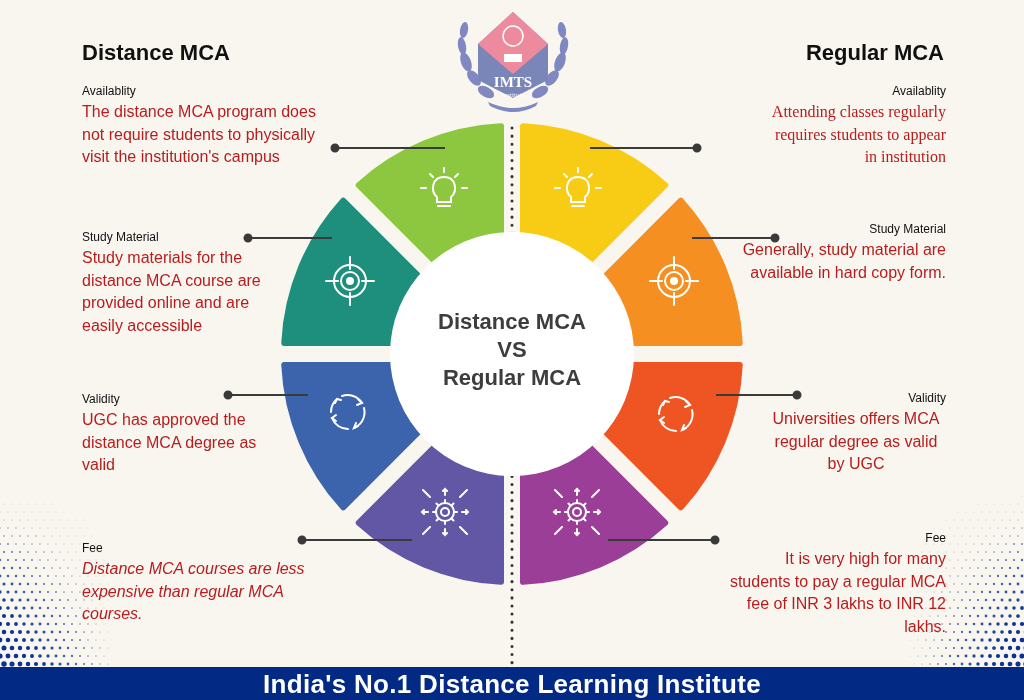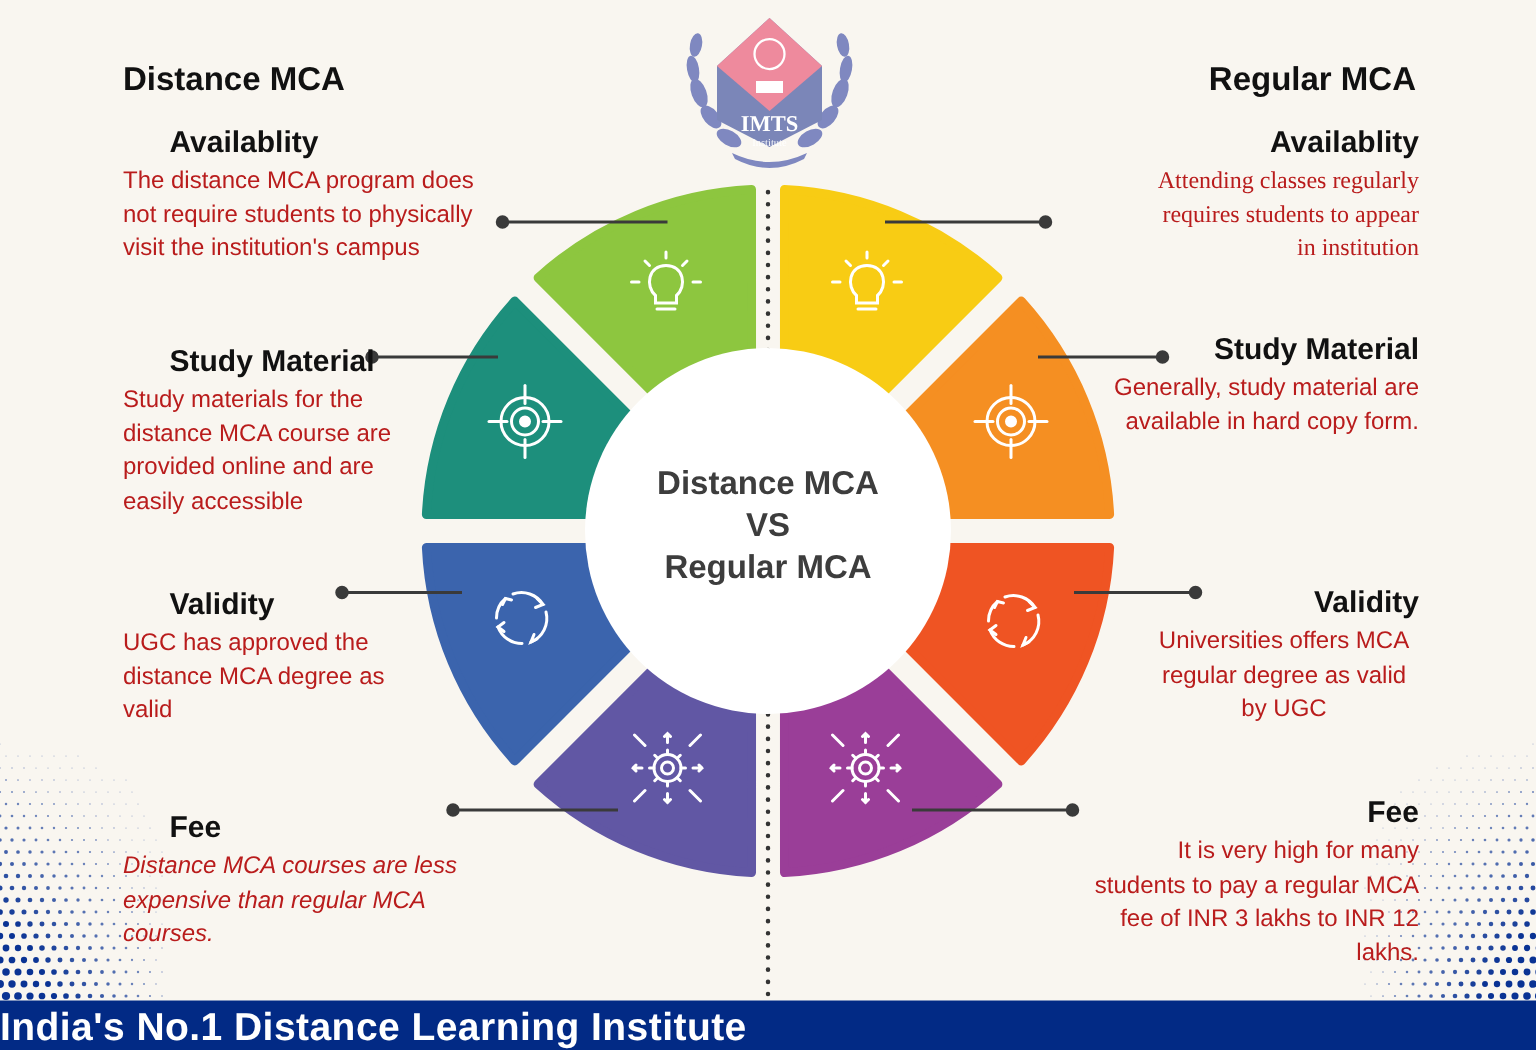--- a/index.html
+++ b/index.html
@@ -1,23 +1,23 @@
 <!DOCTYPE html>
 <html><head>
 <meta charset="utf-8">
 <style>
   html, body { margin:0; padding:0; }
   body { width:1024px; height:700px; background:#f9f6f0; position:relative; overflow:hidden; font-family:"Liberation Sans", "DejaVu Sans", sans-serif; color:#1c1c1c; }
   .abs { position:absolute; }
   .col-title { font-size:22px; font-weight:bold; color:#111; }
-  .item-h { font-size:20px; font-weight:bold; color:#111; margin-bottom:3px;margin-left:31px; }
+  .item-h { font-size:12px; font-weight:normal; color:#111; margin-bottom:3px; }
   .item-p { font-size:16px; line-height:22.5px; color:#b91c1c; }
   .left { left:82px; width:240px; text-align:left; }
   .right { right:78px; width:240px; text-align:right; }
-  .footer { left:0; top:667px; width:1024px; height:33px; background:#022a85; color:#fff; text-align:left; font-size:26px; font-weight:bold; line-height:34px; letter-spacing:0.3px; }
+  .footer { left:0; top:667px; width:1024px; height:33px; background:#022a85; color:#fff; text-align:center; font-size:26px; font-weight:bold; line-height:34px; letter-spacing:0.3px; }
   #wheel { left:0; top:0; }
   .center-text { left:392px; top:308px; width:240px; text-align:center; font-size:22px; font-weight:bold; color:#3d3d3d; line-height:28px; }
   .logo { left:448px; top:2px; width:130px; height:114px; }
 </style>
 </head>
 <body>
 
 <svg id="wheel" class="abs" width="1024" height="700">
   <defs>
     <clipPath id="ringclip">

